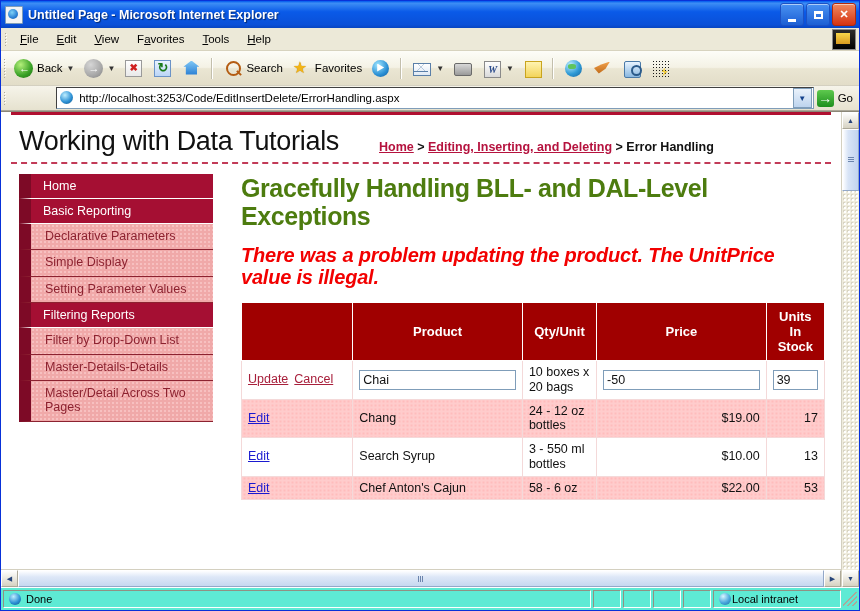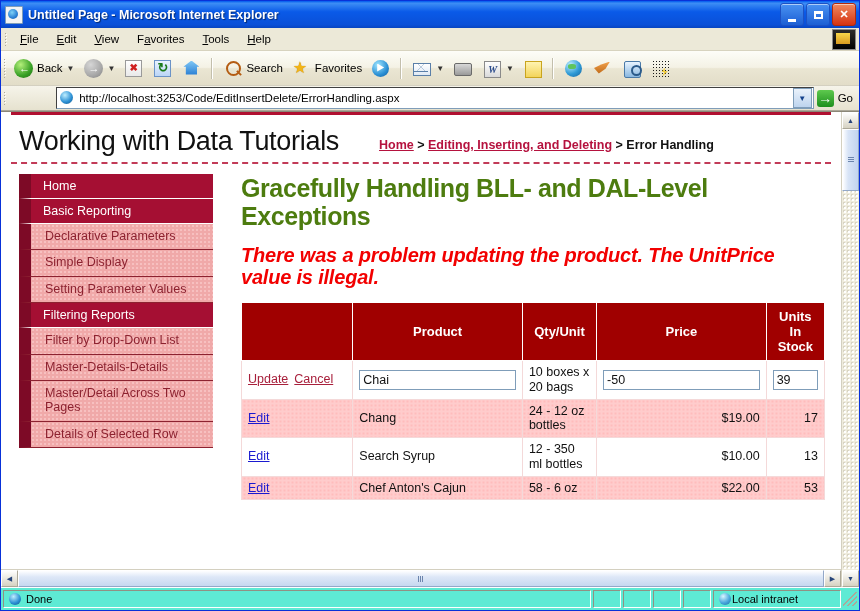--- a/index.html
+++ b/index.html
@@ -207,21 +207,21 @@
   .hthumb{position:absolute;left:0;top:0;bottom:0;right:0;
     background:linear-gradient(to bottom,#fefeff,#dde7f7 40%,#c6d8f0);
     border:1px solid #fff;border-right-color:#93a8c8;border-bottom-color:#93a8c8;box-sizing:border-box;}
   .hthumb:after{content:"";position:absolute;left:50%;top:5px;margin-left:-3px;width:6px;height:6px;
     background:repeating-linear-gradient(to right,#6b85ad 0 1px,transparent 1px 2px);}
 
   
   .pg-inner{flex:1 1 auto;overflow:hidden;position:relative;}
   .hdr-band{height:9px;background:#fff;border-top:3px solid #b01030;margin:0 10px 0 10px;}
   .pg-head{
-    margin:0 10px;display:flex;align-items:flex-start;
+    margin:0 10px;display:flex;align-items:center;
     border-bottom:2px dashed #c23b58;padding-bottom:5px;
   }
   .site-title{
     font-size:27px;color:#111;font-weight:normal;flex:0 0 auto;
     padding:2px 0 0 8px;letter-spacing:-0.3px;
   }
   .crumb{
     flex:1 1 auto;padding:14px 18px 0 40px;font-size:12.5px;font-weight:bold;color:#111;
     line-height:1.25;
   }
@@ -462,21 +462,20 @@
           <div class="sidebar">
             <div class="nav-top">Home</div>
             <div class="nav-top">Basic Reporting</div>
             <div class="nav-sub">Declarative Parameters</div>
             <div class="nav-sub">Simple Display</div>
             <div class="nav-sub">Setting Parameter Values</div>
             <div class="nav-top">Filtering Reports</div>
             <div class="nav-sub">Filter by Drop-Down List</div>
             <div class="nav-sub">Master-Details-Details</div>
             <div class="nav-sub">Master/Detail Across Two Pages</div>
-            <div class="nav-sub">Details of Selected Row</div>
           </div>
 
           <div class="main">
             <h1 class="mt">Gracefully Handling BLL- and DAL-Level Exceptions</h1>
             <div class="err">There was a problem updating the product. The UnitPrice value is illegal.</div>
 
             <table class="grid">
               <colgroup>
                 <col style="width:105px">
                   <col style="width:160px">
@@ -512,21 +511,21 @@
                 <tr class="alt">
                   <td><span class="lnk">Edit</span></td>
                   <td>Chang</td>
                   <td>24 - 12 oz bottles</td>
                   <td class="num">$19.00</td>
                   <td class="num">17</td>
                 </tr>
                 <tr>
                   <td><span class="lnk">Edit</span></td>
                   <td>Search Syrup</td>
-                  <td>12 - 350 ml bottles</td>
+                  <td>3 - 550 ml bottles</td>
                   <td class="num">$10.00</td>
                   <td class="num">13</td>
                 </tr>
                 <tr class="alt">
                   <td><span class="lnk">Edit</span></td>
                   <td>Chef Anton's Cajun</td>
                   <td>58 - 6 oz</td>
                   <td class="num">$22.00</td>
                   <td class="num">53</td>
                 </tr>

